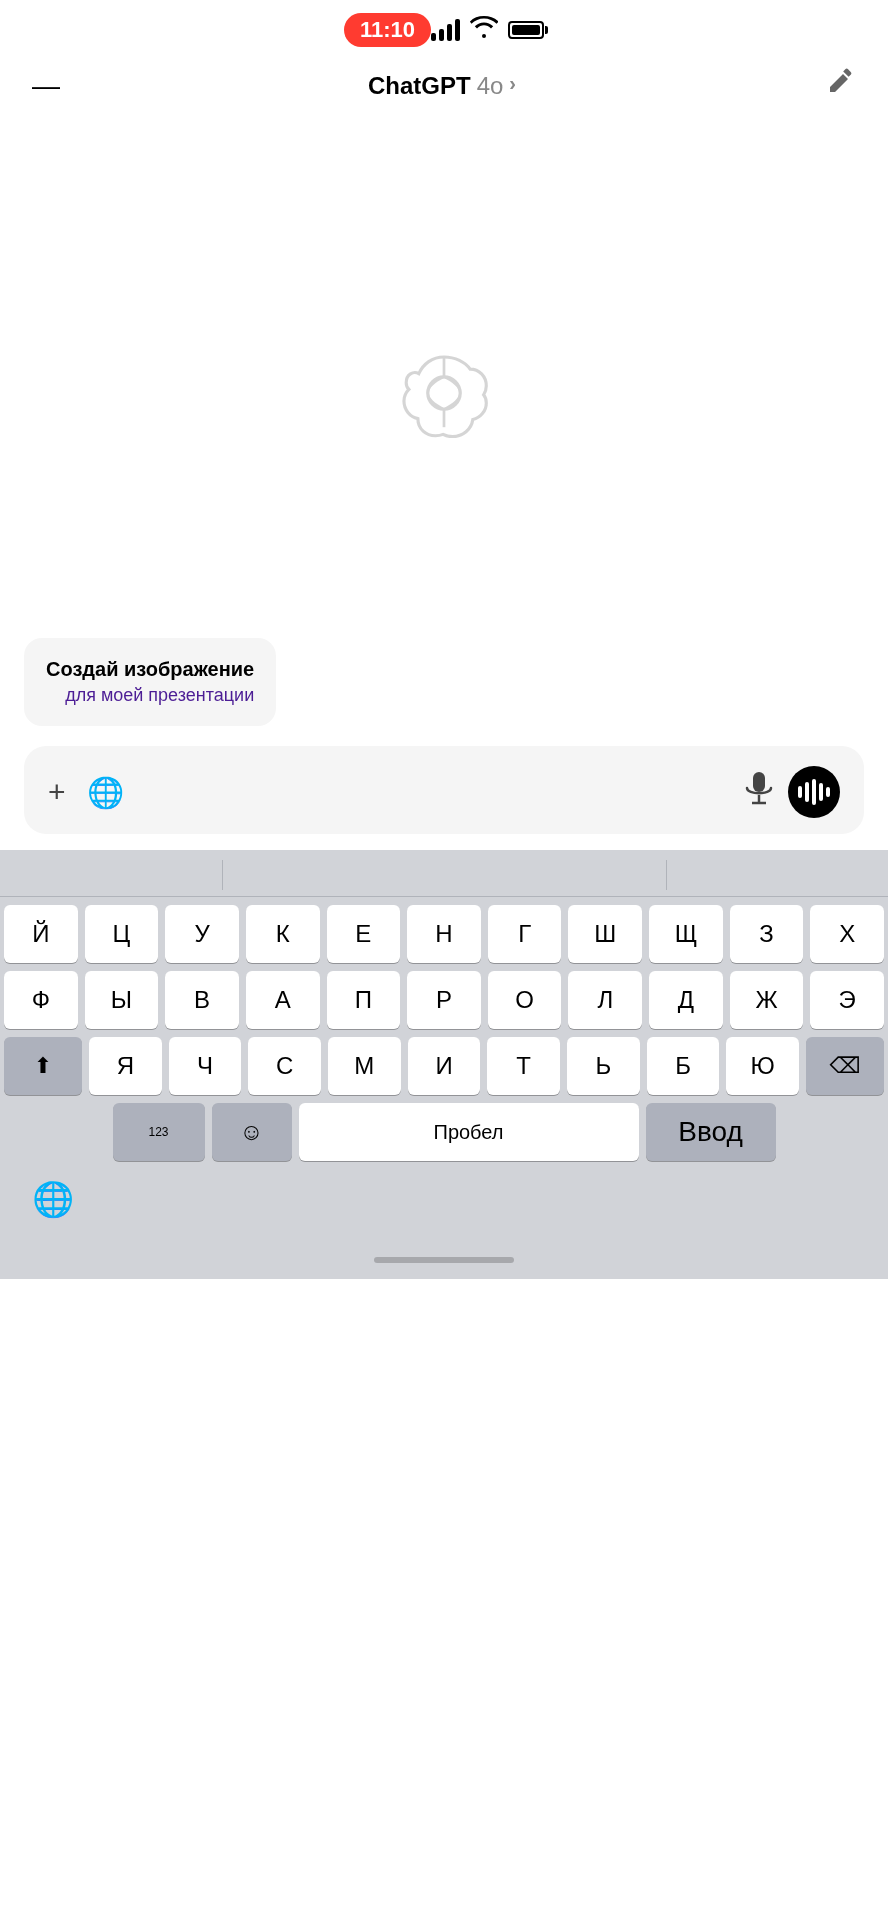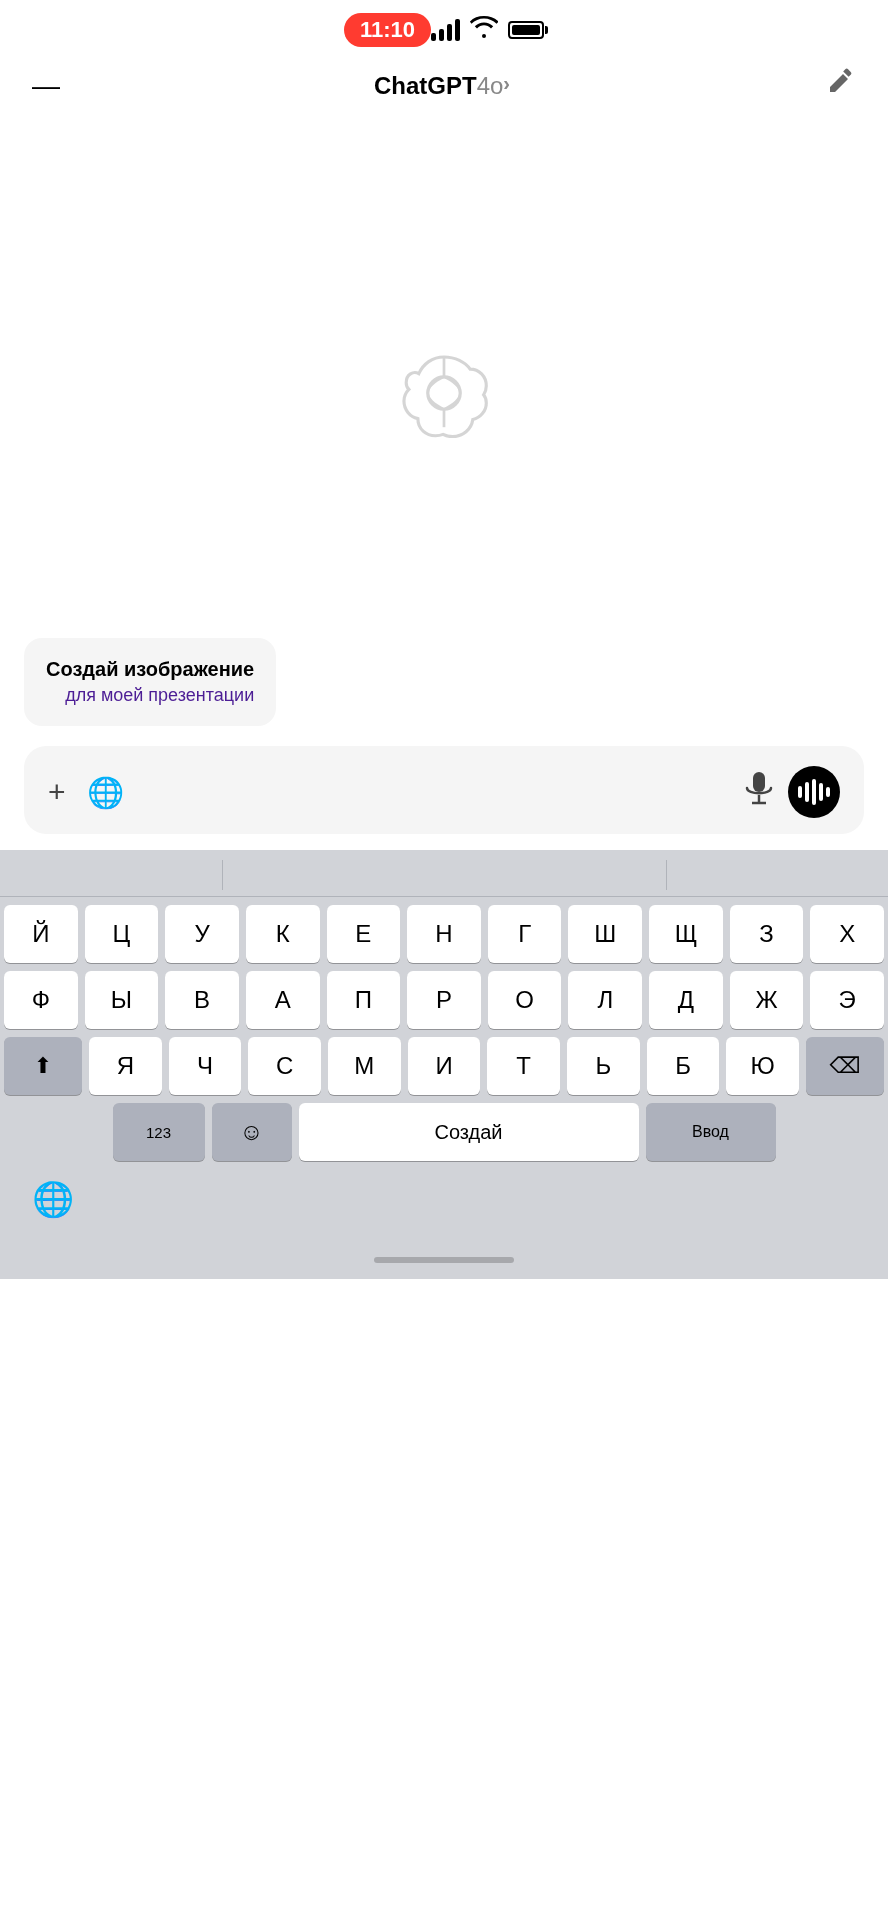--- a/index.html
+++ b/index.html
@@ -86,20 +86,21 @@
     .nav-hamburger {
       font-size: 28px;
       color: #000;
       cursor: pointer;
       font-weight: 300;
       letter-spacing: -2px;
     }
     .nav-title {
       display: flex;
       align-items: flex-start;
+      gap: 6px;
       font-size: 24px;
       font-weight: 600;
       color: #000;
       cursor: pointer;
     }
     .nav-title .model-badge {
       color: #888;
       font-weight: 400;
     }
     .nav-title .chevron {
@@ -273,39 +274,39 @@
       min-width: 78px;
       max-width: 88px;
     }
     .key-delete {
       min-width: 78px;
       max-width: 88px;
     }
     .key-numbers {
       min-width: 82px;
       max-width: 92px;
-      font-size: 15px;
+      font-size: 12px;
       align-items: center;
     }
     .key-emoji {
       min-width: 68px;
       max-width: 80px;
     }
     .key-space {
       background: #fff;
       flex: 3;
       max-width: 340px;
       font-size: 20px;
       color: #000;
     }
     .key-enter {
       background: #adb1bc;
       min-width: 110px;
       max-width: 130px;
-      font-size: 16px;
+      font-size: 28px;
     }
     .shift-arrow {
       font-size: 22px;
     }
     .delete-icon {
       font-size: 22px;
     }
 
     
     .bottom-bar {
@@ -476,21 +477,21 @@
     </div>
 
     <div class="key-row">
       <div class="key key-special key-numbers">
         <span>123</span>
       </div>
       <div class="key key-special key-emoji">
         <span>☺</span>
       </div>
       <div class="key key-space">
-        <span>Создай</span>
+        <span>Пробел</span>
       </div>
       <div class="key key-special key-enter">
         <span>Ввод</span>
       </div>
     </div>
   </div>
 
   <div class="bottom-bar">
     <span class="globe-bottom">🌐</span>
   </div>

